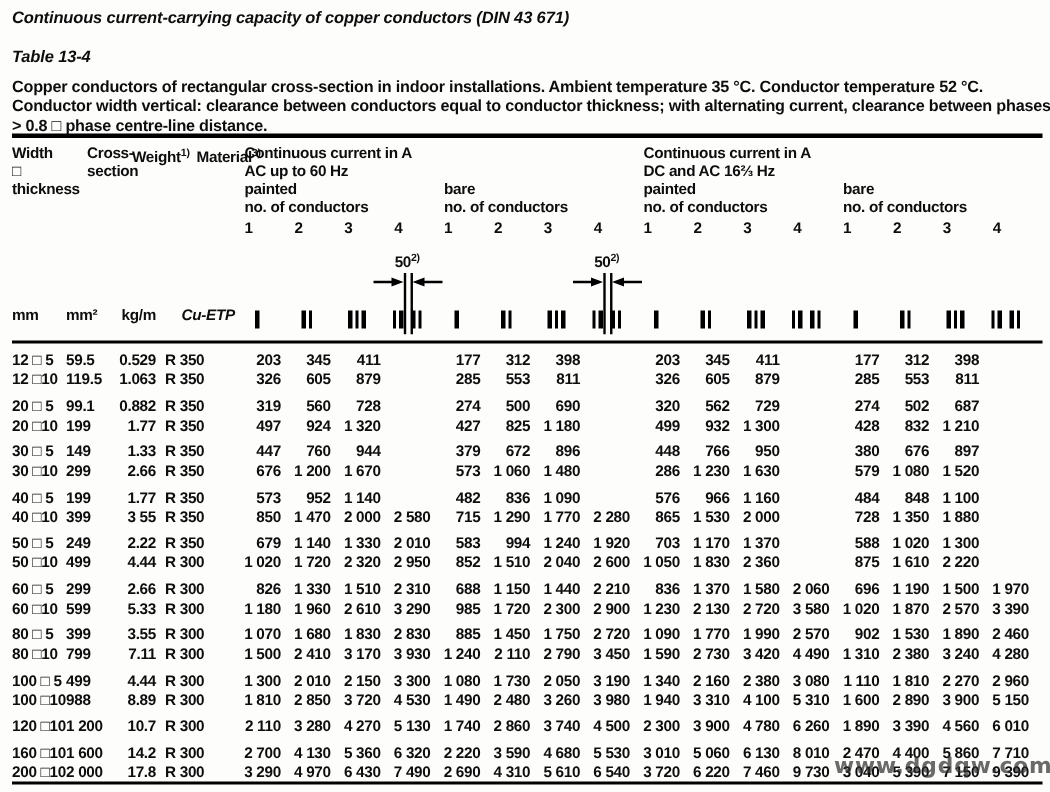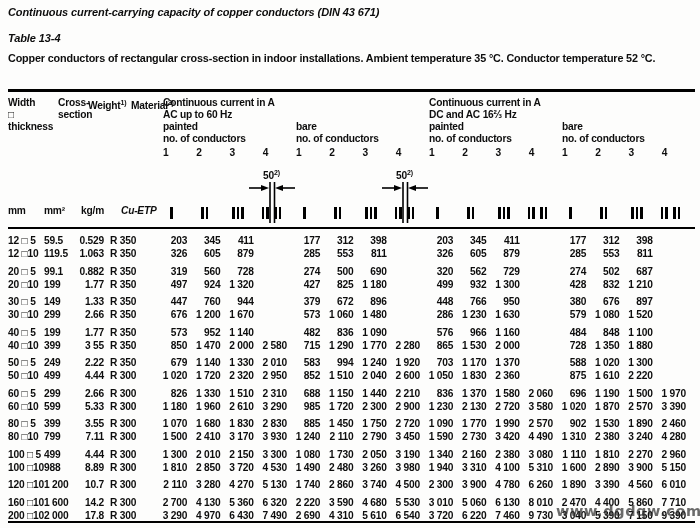--- a/index.html
+++ b/index.html
@@ -52,20 +52,22 @@
     font-family:"DejaVu Sans",sans-serif;font-weight:700;
   }
 </style>
 </head>
 <body>
 
 <div class="abs doc-title" style="left:8px;top:6px;">Continuous current-carrying capacity of copper conductors (DIN 43 671)</div>
 <div class="abs doc-title" style="left:8px;top:32px;">Table 13-4</div>
 <div class="abs intro" style="left:8px;top:52px;">
   <div>Copper conductors of rectangular cross-section in indoor installations. Ambient temperature 35 °C. Conductor temperature 52 °C.</div>
+  <div>Conductor width vertical: clearance between conductors equal to conductor thickness; with alternating current, clearance between phases</div>
+  <div>&gt; 0.8 □ phase centre-line distance.</div>
 </div>
 
 <div class="rule" style="top:89px;height:3px;"></div>
 
 <div class="abs hd" style="left:8px;top:97px;">
   <div>Width</div>
   <div>□</div>
   <div>thickness</div>
 </div>
 <div class="abs hd" style="left:58px;top:97px;">

